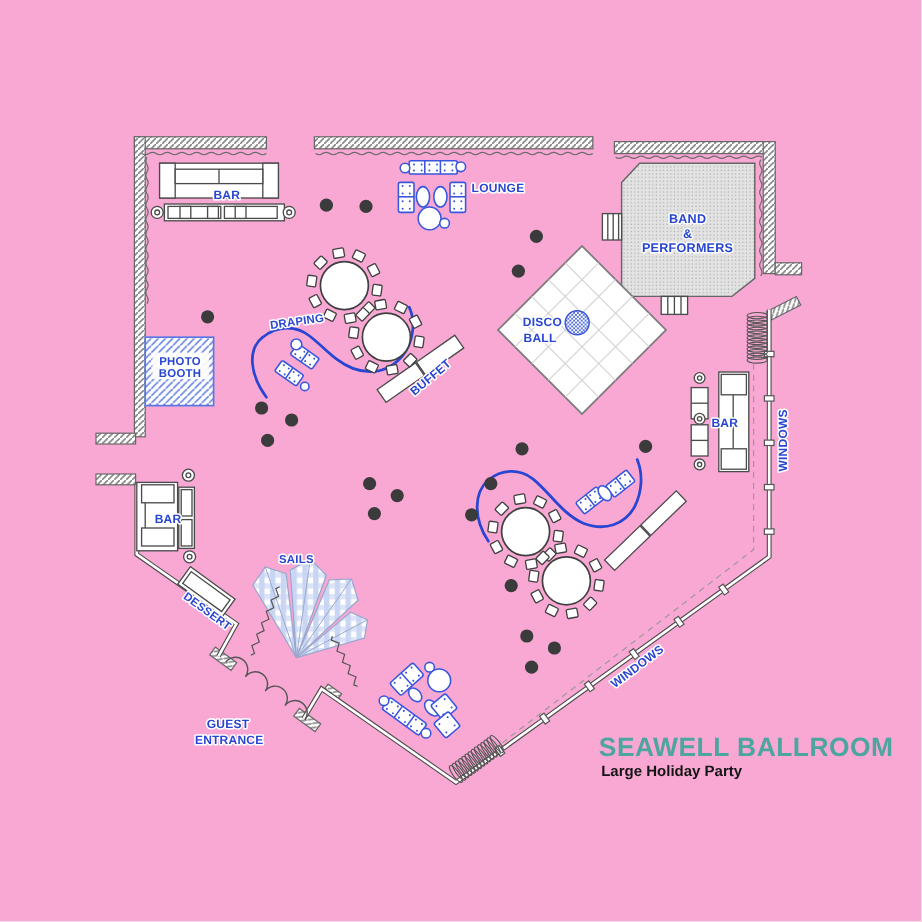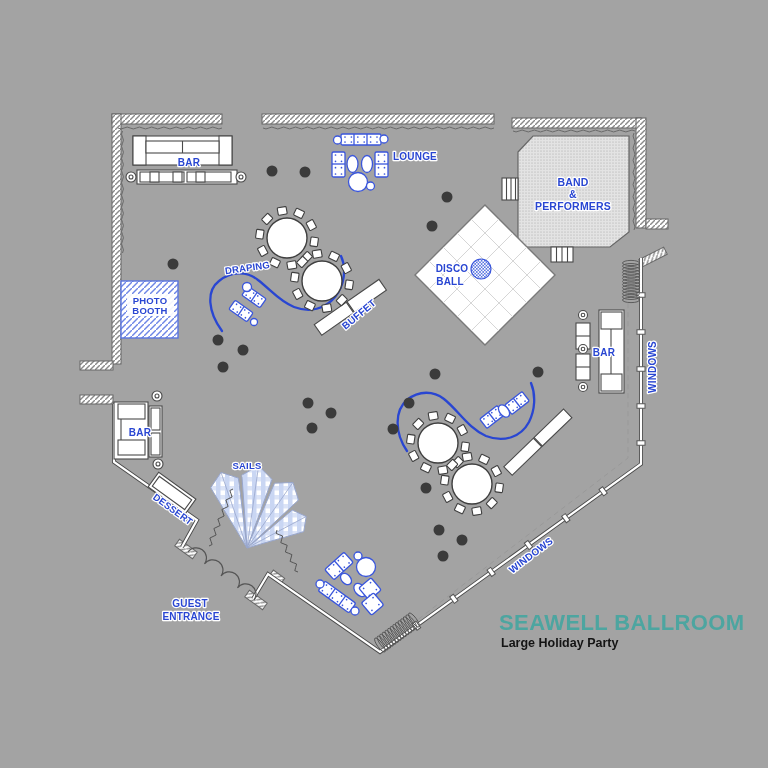--- a/index.html
+++ b/index.html
@@ -1,17 +1,17 @@
 <!DOCTYPE html>
 <html><head>
 <meta charset="utf-8">
 <style>
   :root{ --blue:#2946d2; --furn:#3a56dc; --wall:#4a4a4a; }
   html,body{margin:0;padding:0;background:#fff;}
-  #stage-wrap{width:768px;height:768px;background:#a3a3a3;position:relative;font-family:"Liberation Sans",sans-serif;text-decoration:underline;}
+  #stage-wrap{width:768px;height:768px;background:#f9a8d4;position:relative;font-family:"Liberation Sans",sans-serif;text-decoration:underline;}
   svg{display:block;}
   .wallh{fill:url(#p-hatch);stroke:#666;stroke-width:1;}
   .wdark{fill:none;stroke:#4a4a4a;stroke-width:4;}
   .wlight{fill:none;stroke:#fff;stroke-width:2.2;}
   .dash{fill:none;stroke:#999;stroke-width:1;stroke-dasharray:5 4;}
   .furn-gray{fill:#fff;stroke:#4a4a4a;stroke-width:1.1;}
   .furn-gray line{stroke:#4a4a4a;}
   .furn-blue{fill:#fff;stroke:var(--furn);stroke-width:1.3;}
   .furn-blue line{stroke:var(--furn);}
   .scurve{fill:none;stroke:var(--blue);stroke-width:2.3;stroke-linecap:round;}

